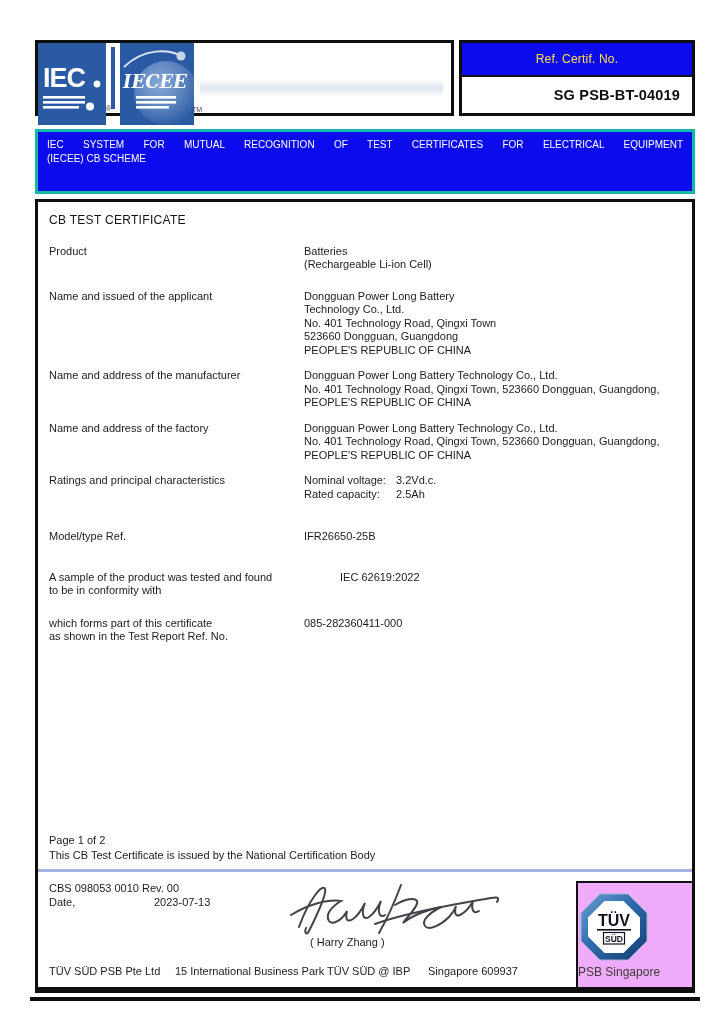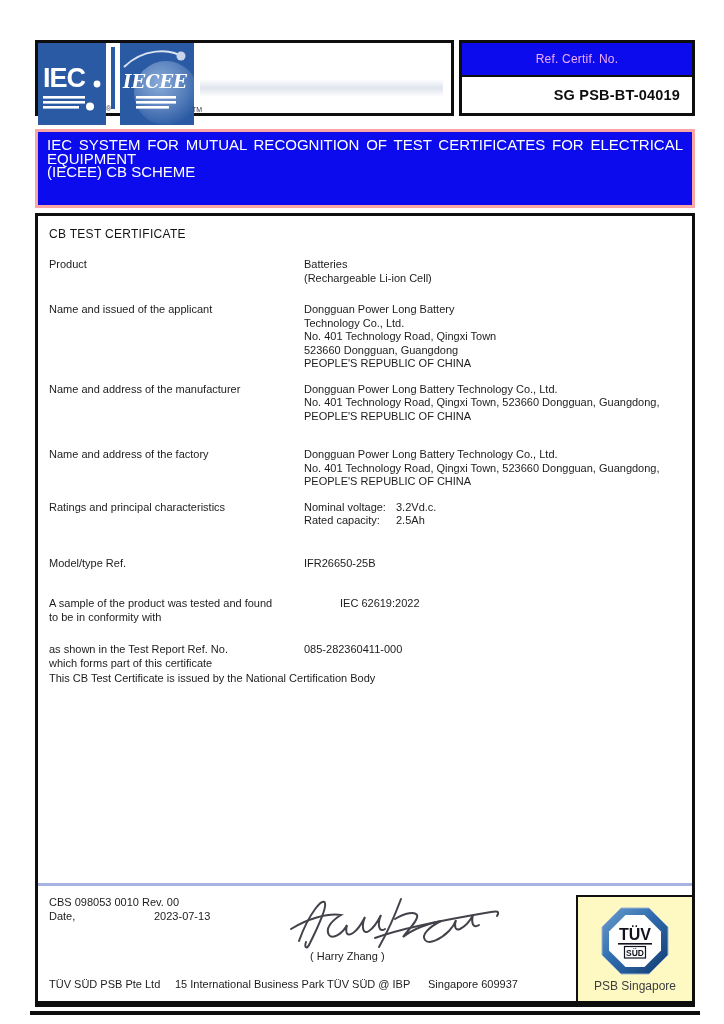--- a/index.html
+++ b/index.html
@@ -16,64 +16,64 @@
   .logo-band{position:absolute;left:0;top:0;bottom:0;display:flex;}
   .logo-strip{width:14px;background:#fff;position:relative;}
   .logo-strip .bar{position:absolute;left:5px;top:4px;bottom:4px;width:4px;background:#2a5aa4;}
   .logo-box .sheen{position:absolute;left:162px;right:8px;top:36px;height:18px;
     background:linear-gradient(to bottom,rgba(150,165,195,0),rgba(150,165,195,0.30),rgba(150,165,195,0));}
   .tiny-mark{position:absolute;font-size:7px;color:#3a3a4a;}
   .mark-r{left:68px;bottom:1px;}
   .mark-tm{left:154px;bottom:0px;}
 
   .ref-box{width:236px;border:3px solid #0e0e0e;display:flex;flex-direction:column;background:#fff;}
-  .ref-bar{height:34px;background:#0b0bee;border-bottom:2px solid #101010;color:#f0abfc;
+  .ref-bar{height:34px;background:#0b0bee;border-bottom:2px solid #101010;color:#fde047;
     display:flex;align-items:center;justify-content:center;font-size:12px;letter-spacing:0.2px;}
   .cert-no{flex:1;display:flex;align-items:center;justify-content:flex-end;
     padding-right:12px;font-weight:bold;font-size:14.5px;color:#0d0d0d;letter-spacing:0.2px;}
 
   
-  .banner{margin:13px 29px 0 35px;border:3px solid #fca5a5;background:#0b0bee;color:#ffffff;
-    padding:6px 9px 26px 9px;font-size:15px;line-height:13.5px;}
+  .banner{margin:13px 29px 0 35px;border:3px solid #14b8a6;background:#0b0bee;color:#ffffff;
+    padding:6px 9px 26px 9px;font-size:10px;line-height:13.5px;}
   .banner .l1{text-align:justify;text-align-last:justify;}
 
   
   .main-box{margin:5px 29px 0 35px;border:3px solid #0e0e0e;border-bottom-width:6px;
     background:#fff;position:relative;height:794px;}
   .content{padding:10px 14px 0 11px;font-size:11px;line-height:13.5px;}
   .cb-title{font-size:12px;letter-spacing:0.3px;margin-top:2px;color:#141414;}
   .row{display:flex;}
   .row .label{width:255px;flex:none;padding-right:8px;}
   .row .value{flex:1;}
   .k{display:inline-block;width:92px;}
   .mt-product{margin-top:17px;}
   .mt-applicant{margin-top:18px;}
   .mt-manufacturer{margin-top:12px;}
-  .mt-factory{margin-top:25px;}
+  .mt-factory{margin-top:12px;}
   .mt-ratings{margin-top:12px;}
   .mt-model{margin-top:29px;}
   .mt-sample{margin-top:27px;gap:36px;}
   .mt-report{margin-top:19px;}
   .pageinfo{margin-top:190px;}
   .issued{margin-top:2px;}
 
   .divider{position:absolute;left:0;right:0;bottom:115px;height:3px;background:#a6b3e0;}
 
   
   .footer-area{position:absolute;left:0;right:0;bottom:0;height:112px;font-size:11px;line-height:13.5px;}
   .cbs{position:absolute;left:11px;top:7px;}
   .daterow{position:absolute;left:11px;top:21px;}
   .dlabel{display:inline-block;width:105px;}
   .sig{position:absolute;left:245px;top:0px;}
   .signame{position:absolute;left:272px;top:61px;}
   .companyline span{position:absolute;bottom:9px;white-space:nowrap;}
   .c1{left:11px;} .c2{left:137px;} .c3{left:289px;} .c4{left:390px;}
-  .tuvbox{position:absolute;right:0;top:6px;bottom:0;width:116px;background:#fef9c3;
+  .tuvbox{position:absolute;right:0;top:6px;bottom:0;width:116px;background:#f0abfc;
     border-left:2px solid #101010;border-top:2px solid #101010;
-    display:flex;flex-direction:column;align-items:center;}
+    display:flex;flex-direction:column;align-items:flex-start;}
   .tuv-caption{margin-top:3px;font-size:12px;color:#3d3d3d;}
 
   .bottom-rule{margin:4px 24px 0 30px;height:4px;background:#0d0d0d;}
 </style>
 </head>
 <body>
 
 <div class="page">
 
   <div class="header">
@@ -199,28 +199,29 @@
           <div>A sample of the product was tested and found</div>
           <div>to be in conformity with</div>
         </div>
         <div class="value">
           <div>IEC 62619:2022</div>
         </div>
       </div>
 
       <div class="row mt-report">
         <div class="label">
+          <div>which forms part of this certificate</div>
           <div>as shown in the Test Report Ref. No.</div>
-          <div>which forms part of this certificate</div>
         </div>
         <div class="value">
           <div>085-282360411-000</div>
         </div>
       </div>
 
+      <div class="pageinfo">Page 1 of 2</div>
       <div class="issued">This CB Test Certificate is issued by the National Certification Body</div>
     </div>
 
     <div class="divider"></div>
 
     <div class="footer-area">
       <div class="cbs">CBS 098053 0010 Rev. 00</div>
       <div class="daterow">
         <span class="dlabel">Date,</span><span>2023-07-13</span>
       </div>

